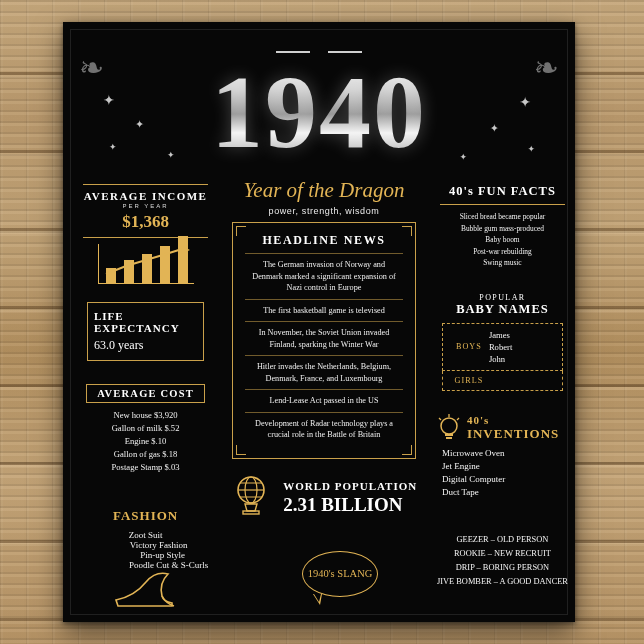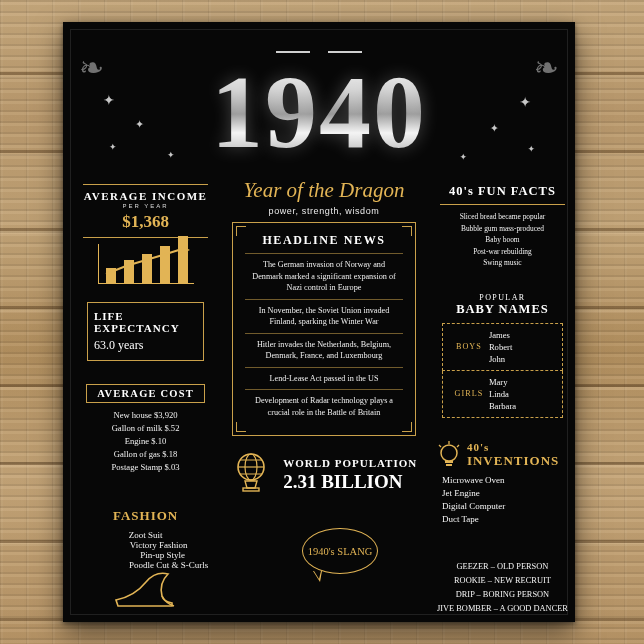--- a/index.html
+++ b/index.html
@@ -238,20 +238,21 @@
       <div class="dragon">Year of the Dragon</div>
       <div class="dragon-sub">power, strength, wisdom</div>
 
       <div class="news-box">
         <span class="corner c-tl"></span>
         <span class="corner c-tr"></span>
         <span class="corner c-bl"></span>
         <span class="corner c-br"></span>
         <div class="news-hd">HEADLINE NEWS</div>
         <div class="news-item">The German invasion of Norway and Denmark marked a significant expansion of Nazi control in Europe</div>
+        <div class="news-item">The first basketball game is televised</div>
         <div class="news-item">In November, the Soviet Union invaded Finland, sparking the Winter War</div>
         <div class="news-item">Hitler invades the Netherlands, Belgium, Denmark, France, and Luxembourg</div>
         <div class="news-item">Lend-Lease Act passed in the US</div>
         <div class="news-item">Development of Radar technology plays a crucial role in the Battle of Britain</div>
       </div>
 
       <div class="pop">
         <span class="globe">
           <svg width="40" height="46" viewBox="0 0 40 46">
             <circle cx="20" cy="17" r="13" fill="none" stroke="#e2b455" stroke-width="1.6"></circle>
@@ -295,25 +296,20 @@
         <div class="names-box">
           <div class="names-lbl">BOYS</div>
           <div class="names-col">
             <div>James</div>
             <div>Robert</div>
             <div>John</div>
           </div>
         </div>
         <div class="names-box" style="border-top:none;margin-top:0;">
           <div class="names-lbl">GIRLS</div>
-          <div class="names-col">
-            <div>Mary</div>
-            <div>Linda</div>
-            <div>Barbara</div>
-          </div>
         </div>
       </div>
 
       <div style="margin-top:22px;display:flex;align-items:center;padding-left:6px;">
         <svg width="26" height="30" viewBox="0 0 26 30" style="margin-right:5px;">
           <circle cx="13" cy="13" r="8" fill="none" stroke="#e2b455" stroke-width="1.5"></circle>
           <rect x="9" y="21" width="8" height="2" fill="#e2b455"></rect>
           <rect x="10" y="24" width="6" height="2" fill="#e2b455"></rect>
           <line x1="13" y1="1" x2="13" y2="4" stroke="#e2b455" stroke-width="1.3"></line>
           <line x1="3" y1="5" x2="5" y2="7" stroke="#e2b455" stroke-width="1.3"></line>

